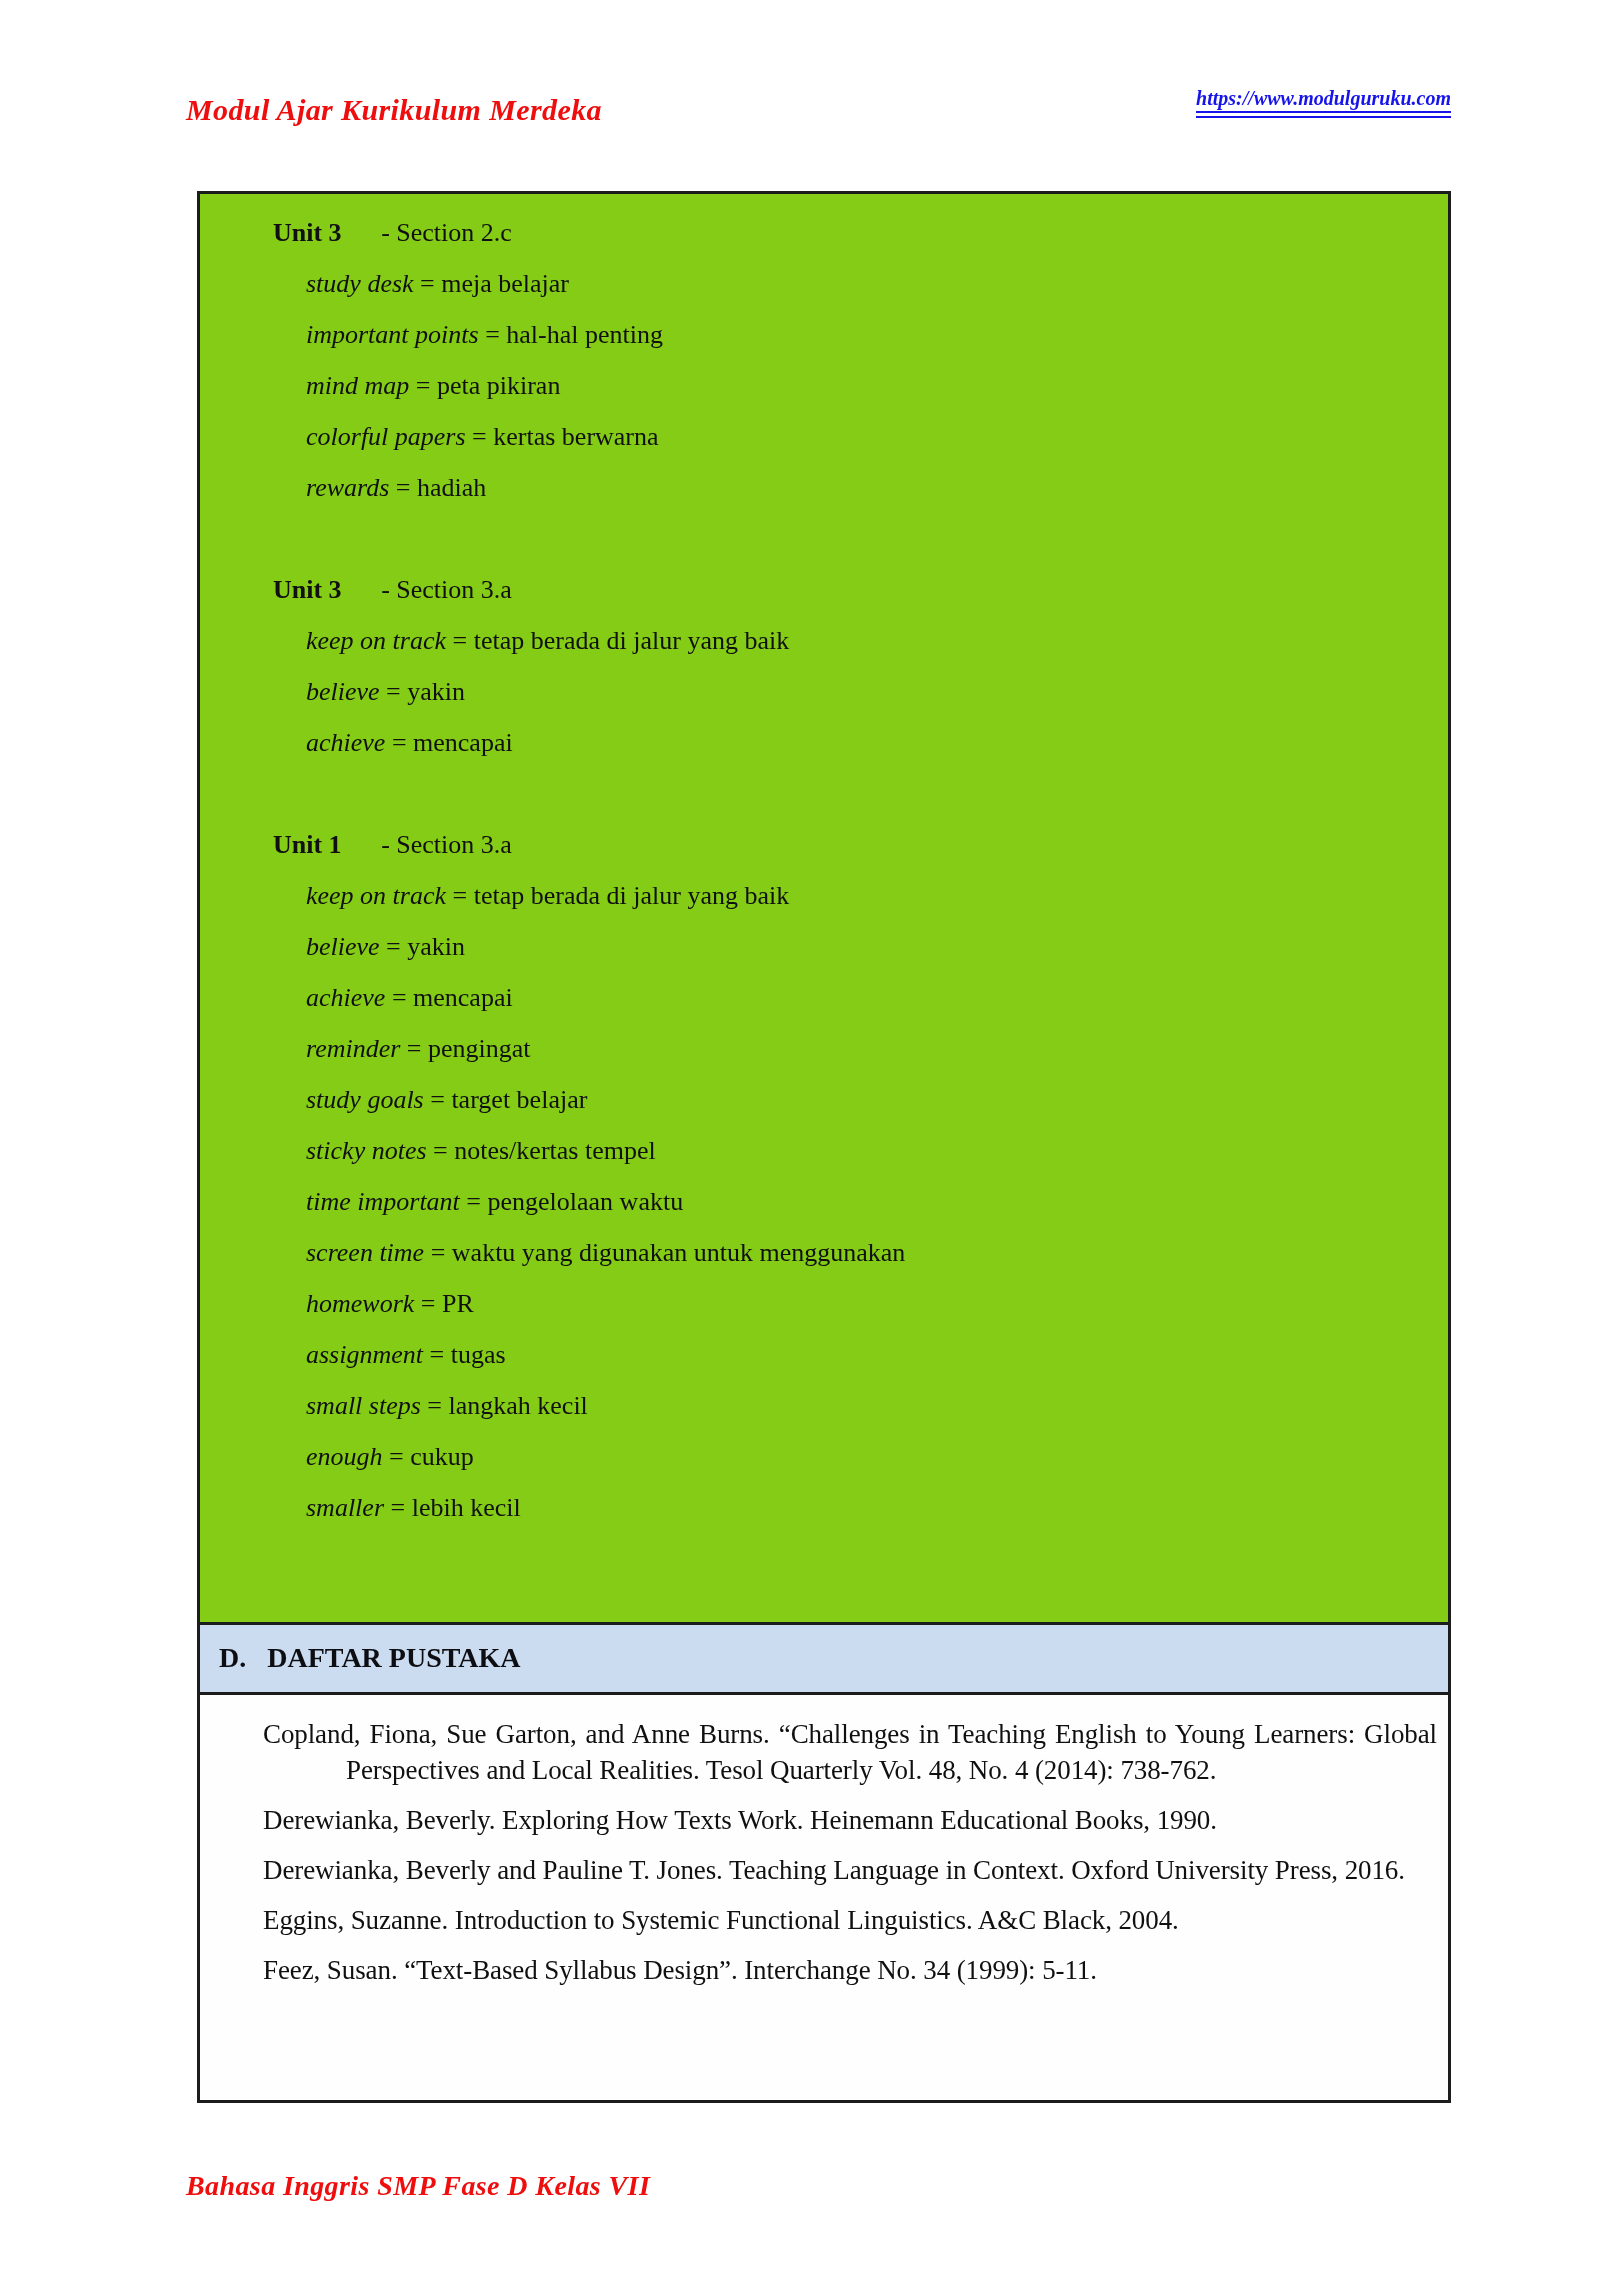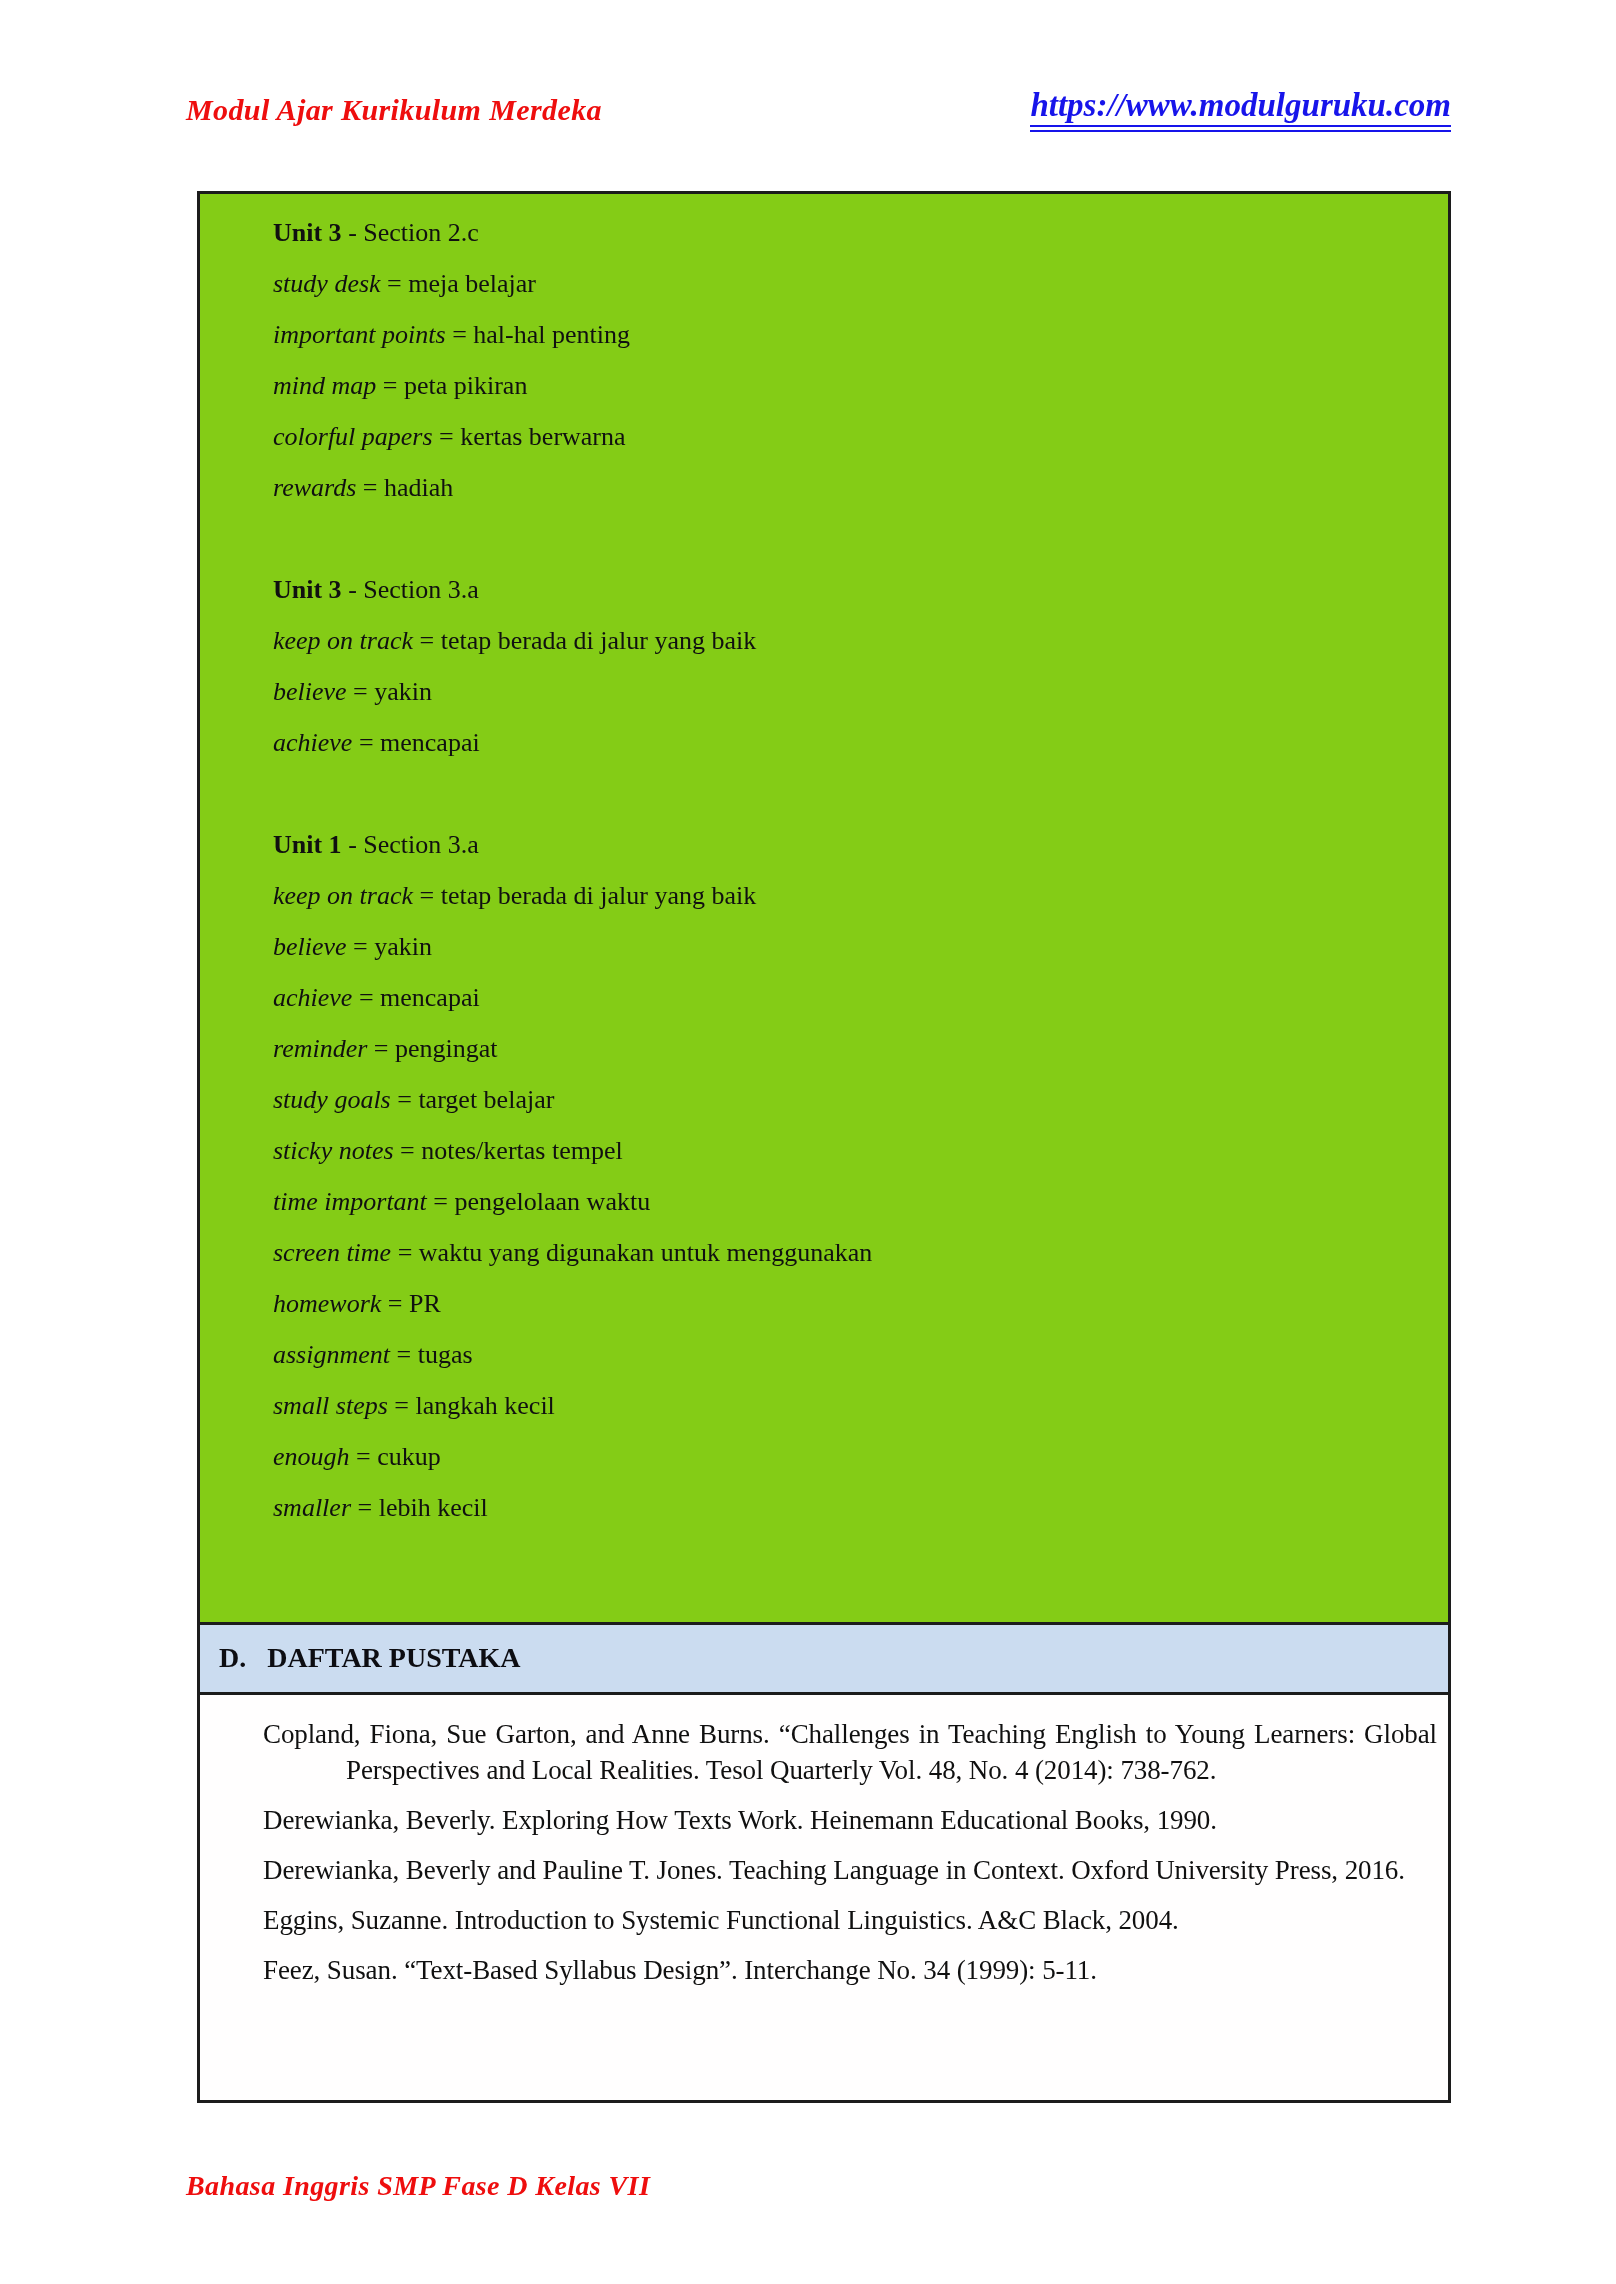--- a/index.html
+++ b/index.html
@@ -12,42 +12,42 @@
   }
 
   
   .hdr-title {
     position: absolute; left: 186px; top: 93px;
     font-size: 30px; font-weight: bold; font-style: italic;
     color: #ee0e0e; letter-spacing: 0.4px;
   }
   .hdr-url {
     position: absolute; right: 166px; top: 87px;
-    font-size: 33px; font-weight: bold; font-style: italic;
+    font-size: 20px; font-weight: bold; font-style: italic;
     color: #1714ea;
     border-bottom: 7px double #1714ea;
     padding-bottom: 0.8px;
     text-decoration: none;
   }
 
   
   .vocab-box {
     position: absolute; left: 197px; top: 191px;
     width: 1254px; height: 1434px;
     border: 3.2px solid #1c1c1c;
     box-sizing: border-box;
     background: #84cc16;
   }
   .vocab-content { padding: 13.4px 24px 0 73px; }
   .vline {
     height: 51px; line-height: 51px;
     font-size: 26px;
   }
   .vline b { font-weight: bold; font-style: normal; }
-  .vline i { font-style: italic; }
+  .vline i { font-style: italic; margin-left: 33px; }
 
   
   .section-band {
     position: absolute; left: 197px; top: 1625px;
     width: 1254px; height: 70px;
     box-sizing: border-box;
     background: #cbdcf0;
     border: 3.2px solid #1c1c1c; border-top: none;
     line-height: 66px;
     font-size: 28px; font-weight: bold;

